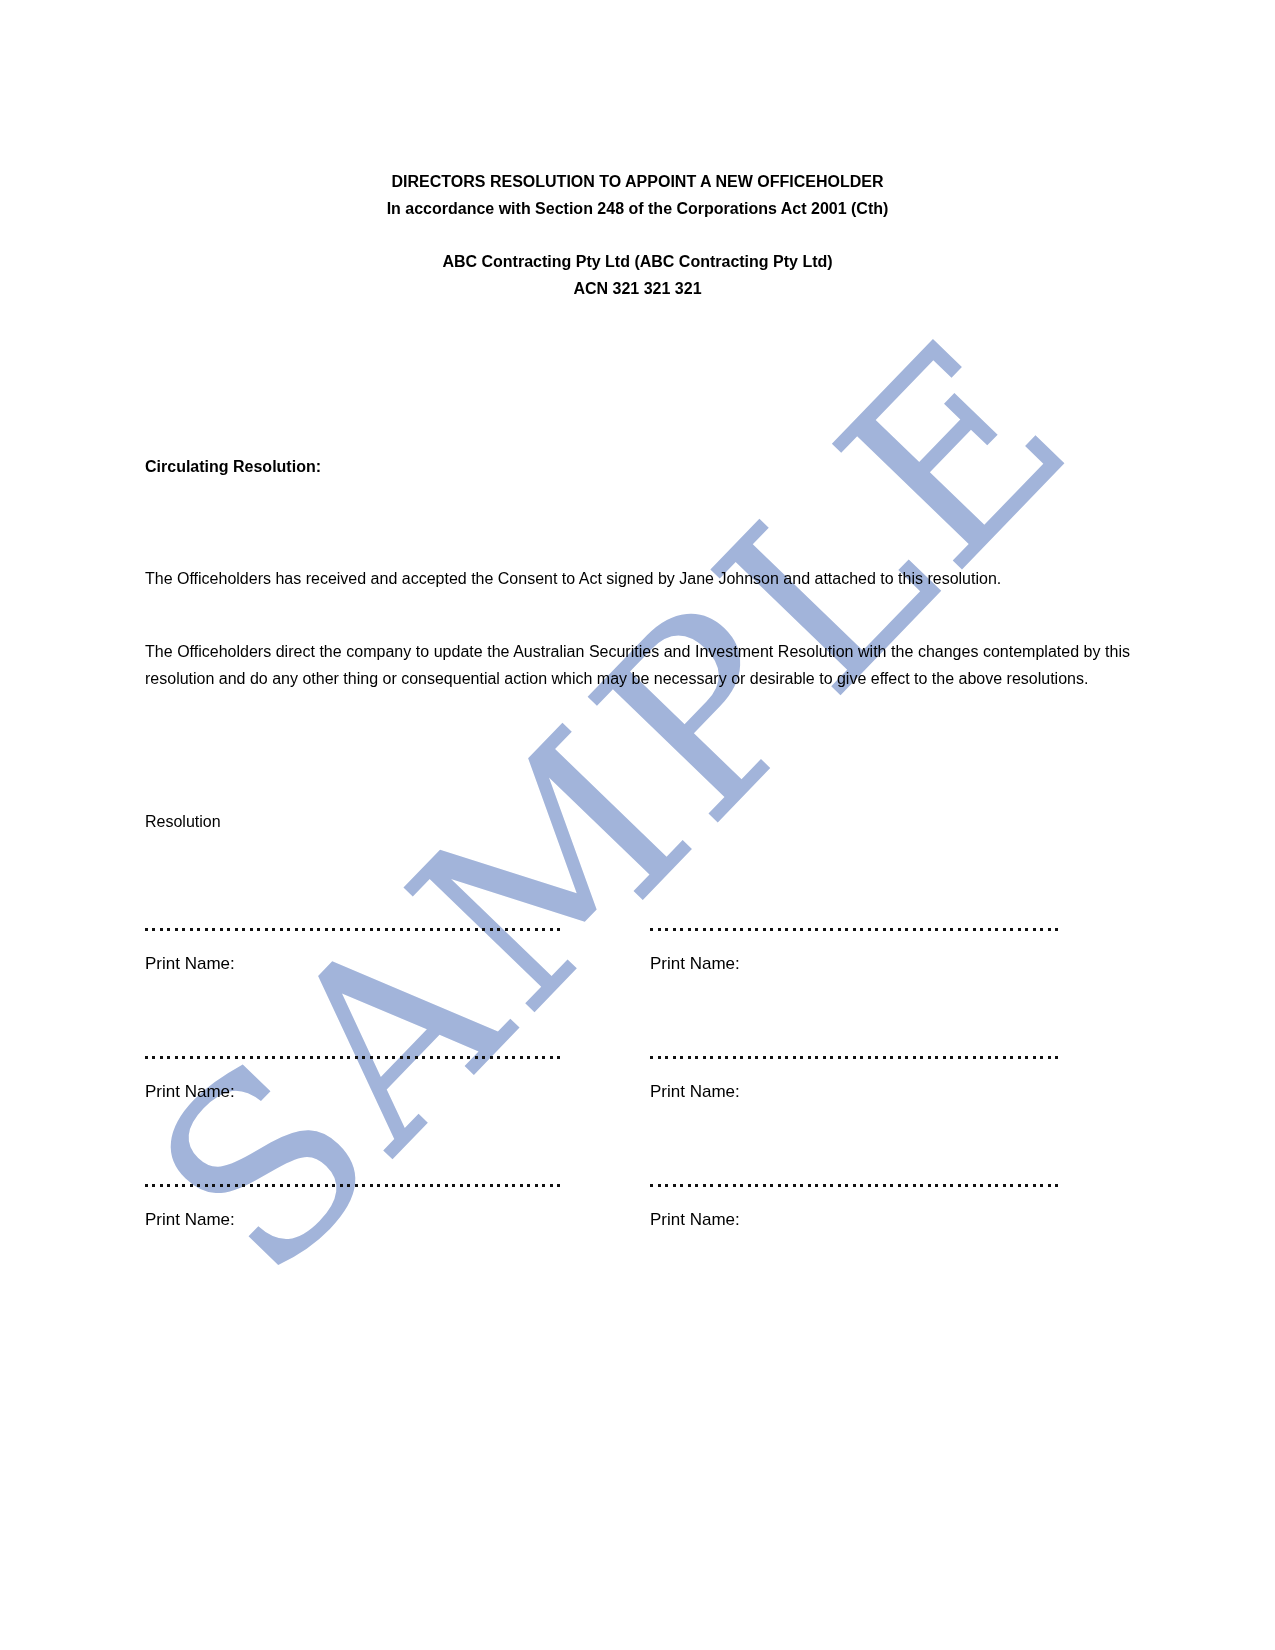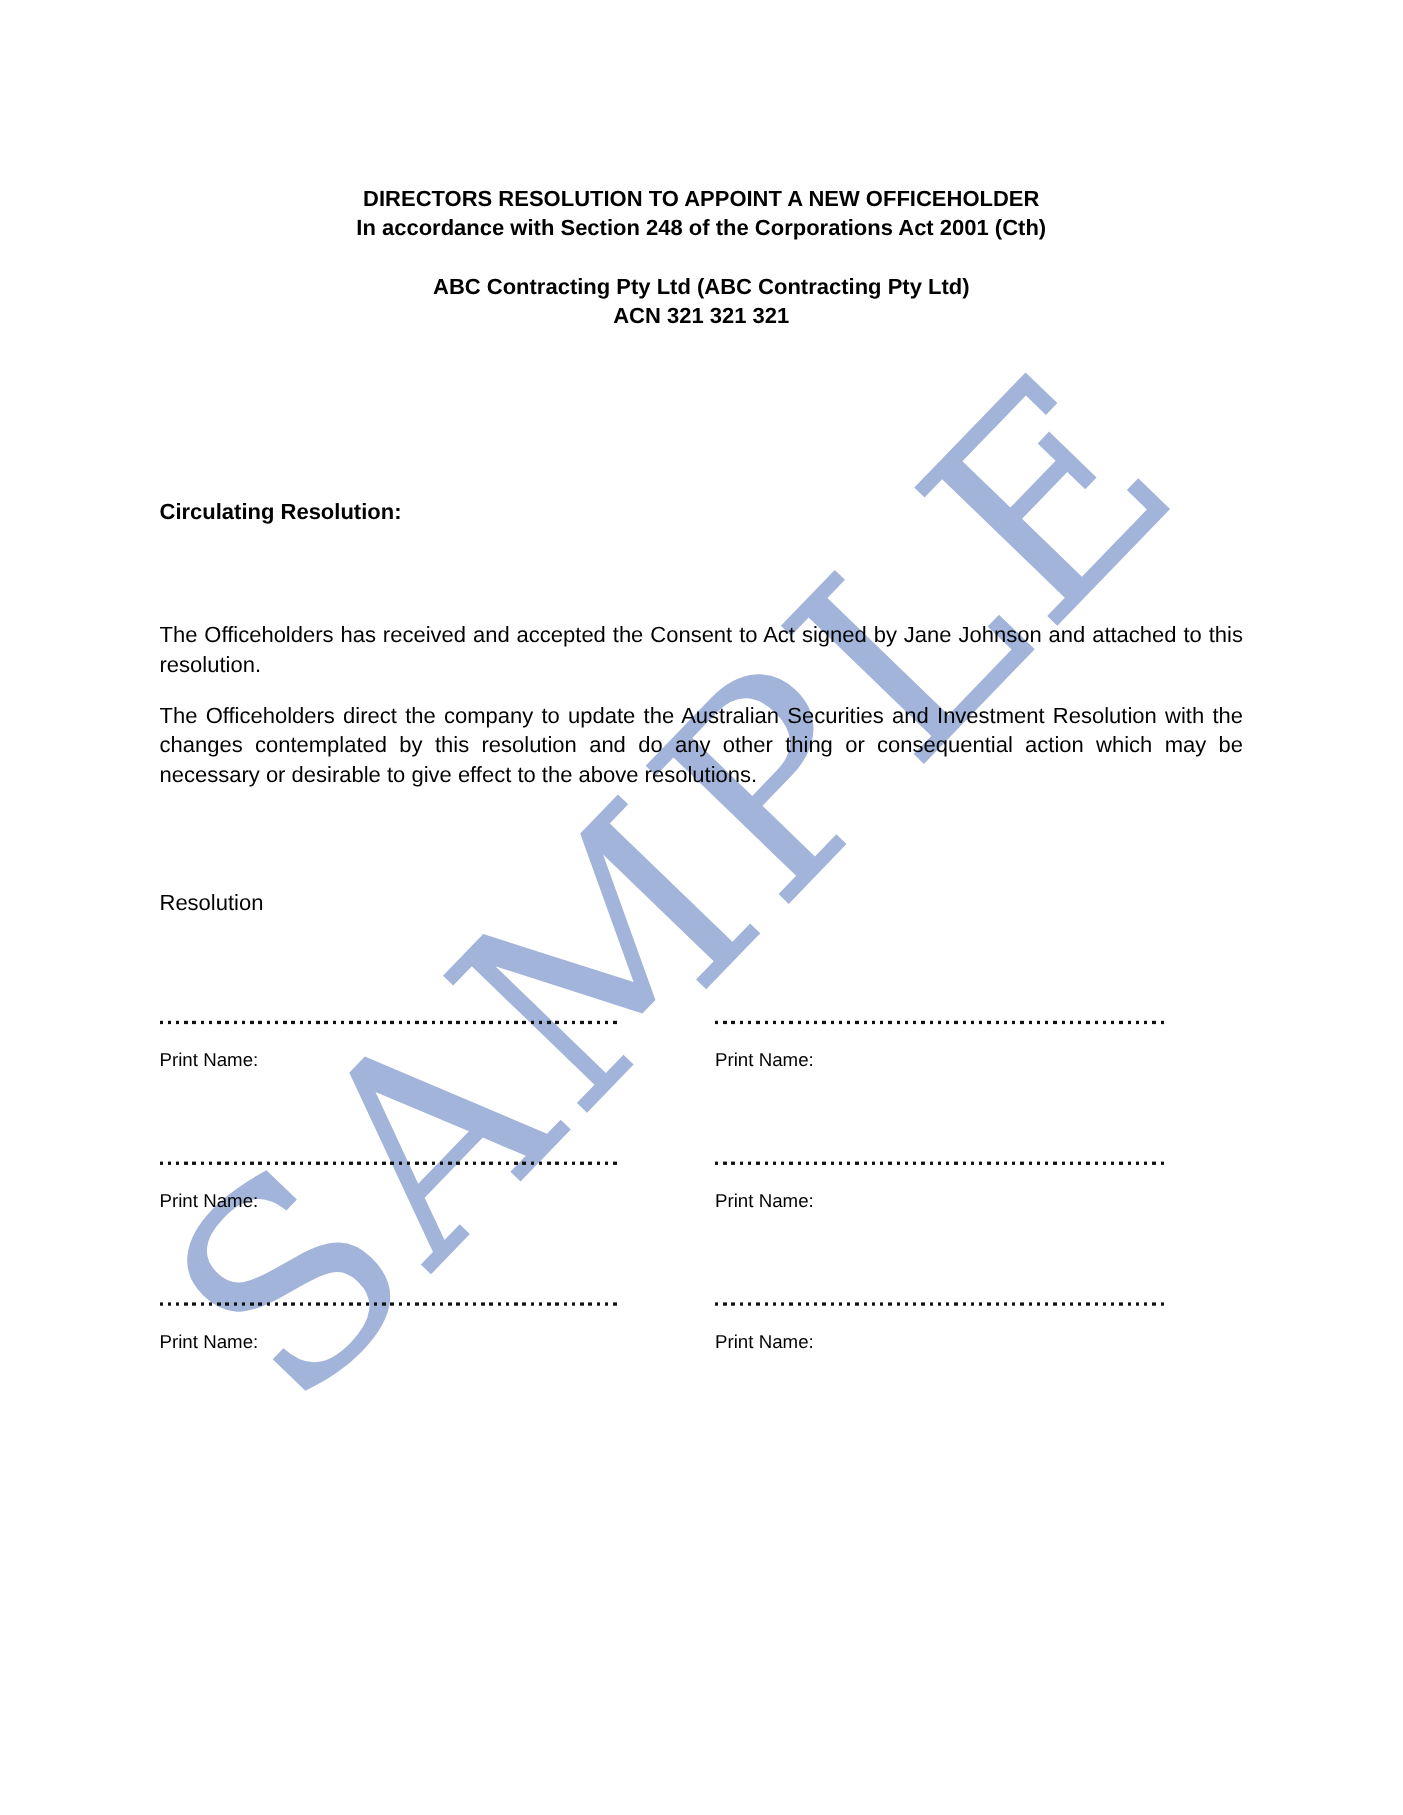--- a/index.html
+++ b/index.html
@@ -28,21 +28,21 @@
     position: absolute;
     left: 145px;
     top: 0;
     width: 985px;
     height: 100%;
     z-index: 1;
   }
   .blk { position: absolute; left: 0; width: 985px; }
   .center { text-align: center; }
   .bold { font-weight: bold; }
-  .doc-text { font-size: 20px; line-height: 27px; }
+  .doc-text { font-size: 16px; line-height: 27px; }
   .justify { text-align: justify; }
   .sig-line {
     position: absolute;
     height: 3px;
     background-image: repeating-linear-gradient(to right, #111111 0px, #111111 3px, transparent 3px, transparent 7.5px);
   }
   .sig-label { position: absolute; font-size: 17px; line-height: 27px; }
   .col-left  { left: 0px;   width: 418px; }
   .col-right { left: 505px; width: 412px; }
 </style>

